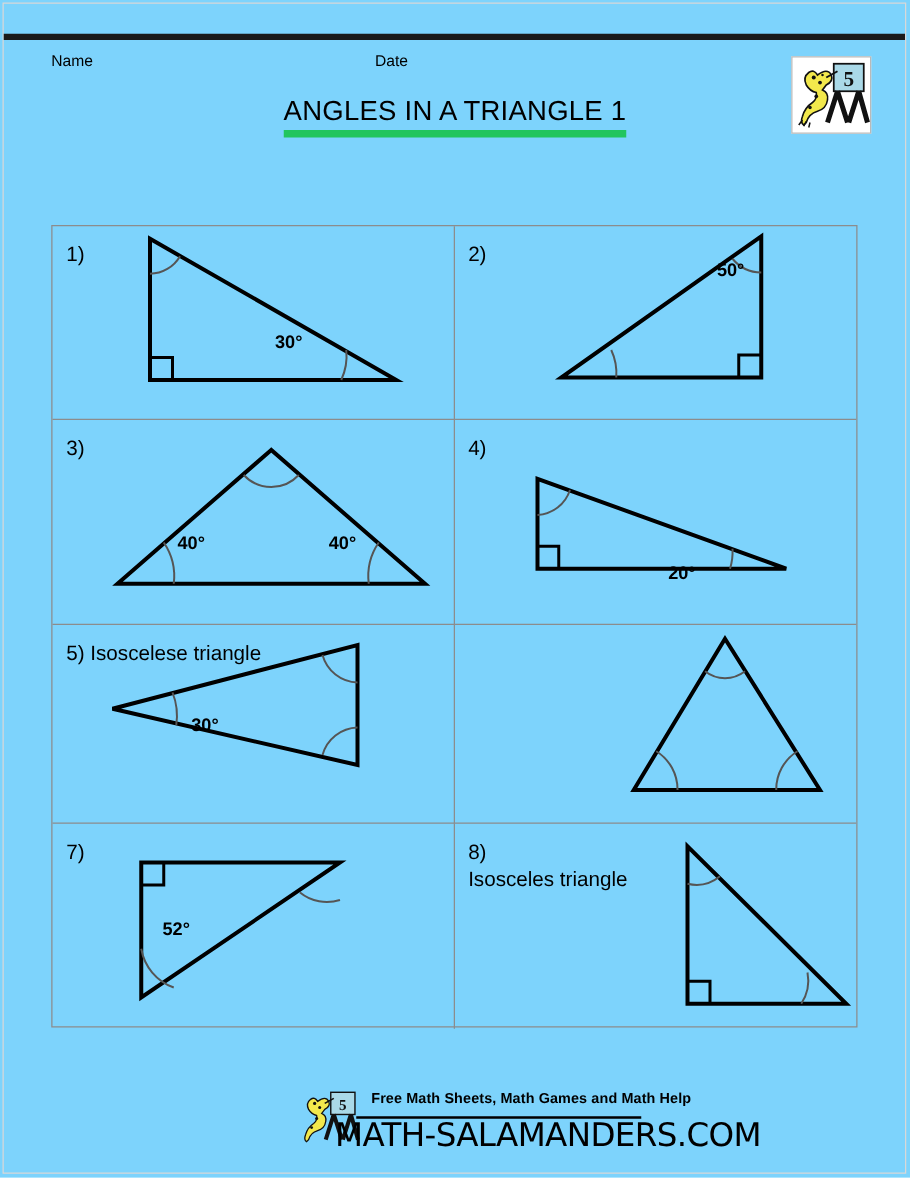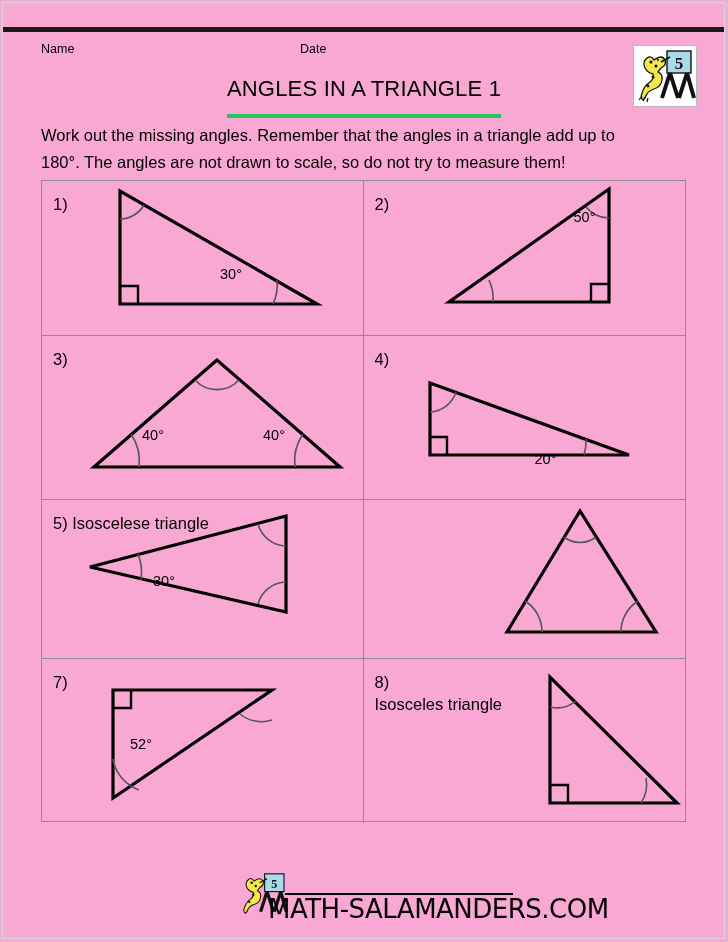--- a/index.html
+++ b/index.html
@@ -11,21 +11,21 @@
     width: 728px;
     height: 942px;
     font-family: "Liberation Sans", sans-serif;
     color: #000000;
     position: relative;
     overflow: hidden;
   }
   .page {
     position: absolute;
     inset: 0;
-    background: #f9a8d4;
+    background: #7dd3fc;
   }
   
   .page-frame {
     position: absolute;
     left: 2px; top: 2px;
     width: 723px; height: 937px;
     border: 1px solid #d8d8d8;
     box-sizing: border-box;
     pointer-events: none;
   }
@@ -48,22 +48,22 @@
   }
   .worksheet-title {
     position: absolute;
     left: 0; top: 76px;
     width: 728px;
     text-align: center;
     font-size: 22px;
     letter-spacing: 0.2px;
   }
   .worksheet-title span {
-    border-bottom: 4px solid #22c55e;
-    padding-bottom: 13px;
+    border-bottom: 6px solid #22c55e;
+    padding-bottom: 3px;
   }
   .instructions {
     position: absolute;
     left: 41px; top: 122px;
     width: 614px;
     font-size: 16.5px;
     line-height: 27px;
   }
   
   .logo-box {
@@ -106,21 +106,21 @@
     line-height: 22px;
     white-space: pre-line;
   }
   .cell svg {
     position: absolute;
     left: 0; top: 0;
   }
   .angle-text {
     position: absolute;
     font-size: 14.5px;
-    font-weight: 400;
+    font-weight: 700;
   }
   .footer-tag {
     position: absolute;
     left: 297px; top: 873px;
     font-size: 11.5px;
     font-weight: 700;
     letter-spacing: 0.1px;
   }
   .footer-rule {
     position: absolute;
@@ -168,21 +168,20 @@
       <circle cx="24" cy="14" r="1" fill="#111"></circle>
 
       <path d="M8 50 l-3 4 M11 51 l-2 4 M14 52 l-1 4" stroke="#111" stroke-width="1.2"></path>
     </svg>
   </div>
 
   <div class="worksheet-title">
     <span>ANGLES IN A TRIANGLE 1</span>
   </div>
 
-  <div class="instructions">Work out the missing angles. Remember that the angles in a triangle add up to 180°. The angles are not drawn to scale, so do not try to measure them!</div>
 
   <div class="grid">
 
     <div class="cell row1 col1">
       <div class="cell-label">1)</div>
       <svg width="322" height="154">
         <polygon points="78,10 78,123 275,123" fill="none" stroke="#000" stroke-width="3.2" stroke-linejoin="miter"></polygon>
         <path d="M78 105 h18 v18" fill="none" stroke="#000" stroke-width="2.4"></path>
         <path d="M78 38 A28 28 0 0 0 102 24" fill="none" stroke="#555" stroke-width="1.6"></path>
         <path d="M231 123 A46 46 0 0 0 235 99" fill="none" stroke="#555" stroke-width="1.6"></path>
@@ -277,15 +276,16 @@
                Q13 45 11 52 L9 54 Q6 52 8 47 Q10 40 16 36 Q20 33 19 28
                Q14 27 11 22 Q8 16 13 12 Q17 9 20 14 Z" fill="#f2e84c" stroke="#111" stroke-width="1.3"></path>
       <path d="M27 16 L36 11" stroke="#111" stroke-width="1.6" fill="none"></path>
       <circle cx="17" cy="16" r="1.6" fill="#111"></circle>
       <circle cx="22" cy="20" r="1.5" fill="#111"></circle>
       <circle cx="19" cy="31" r="1.5" fill="#111"></circle>
       <circle cx="14" cy="40" r="1.4" fill="#111"></circle>
     </svg>
   </div>
 
+  <div class="footer-tag">Free Math Sheets, Math Games and Math Help</div>
   <div class="footer-rule"></div>
   <div class="footer-url">MATH-SALAMANDERS.COM</div>
 </div>
 
 </body></html>

